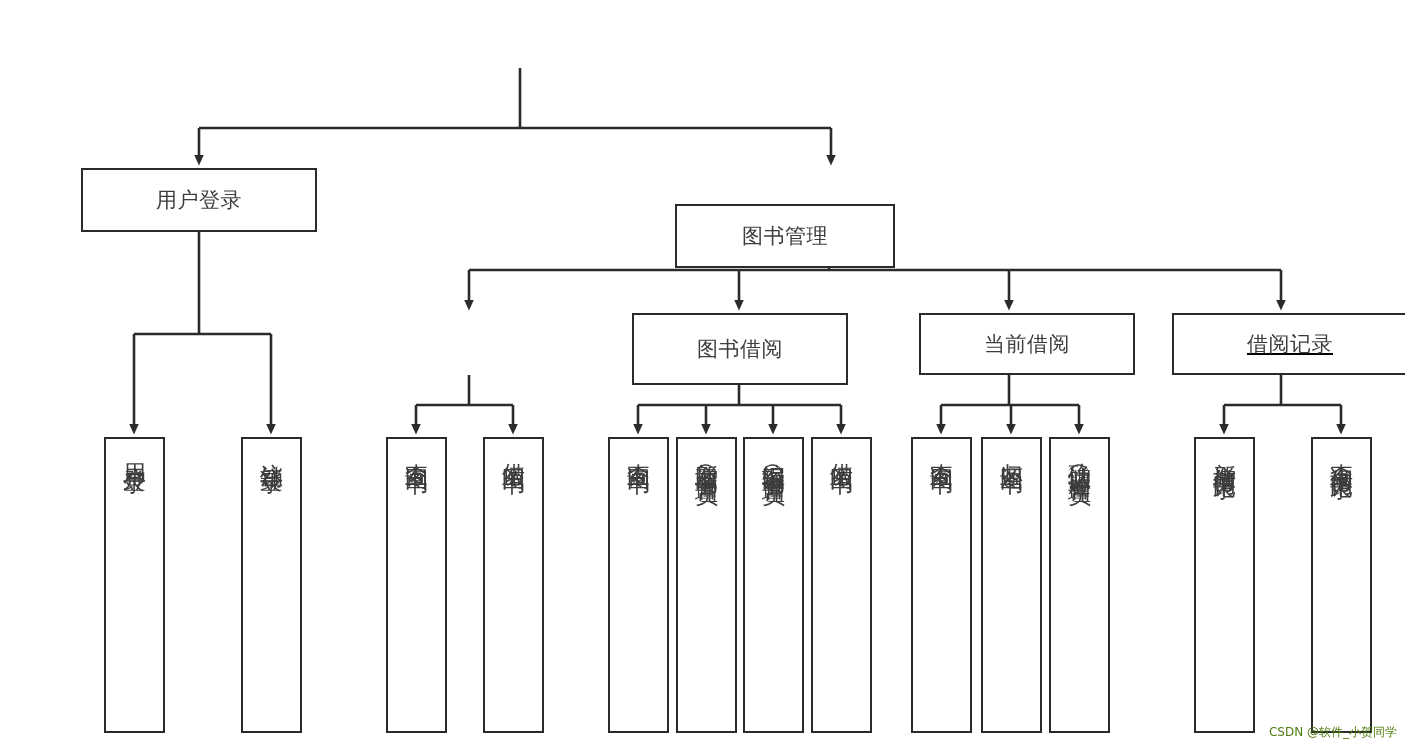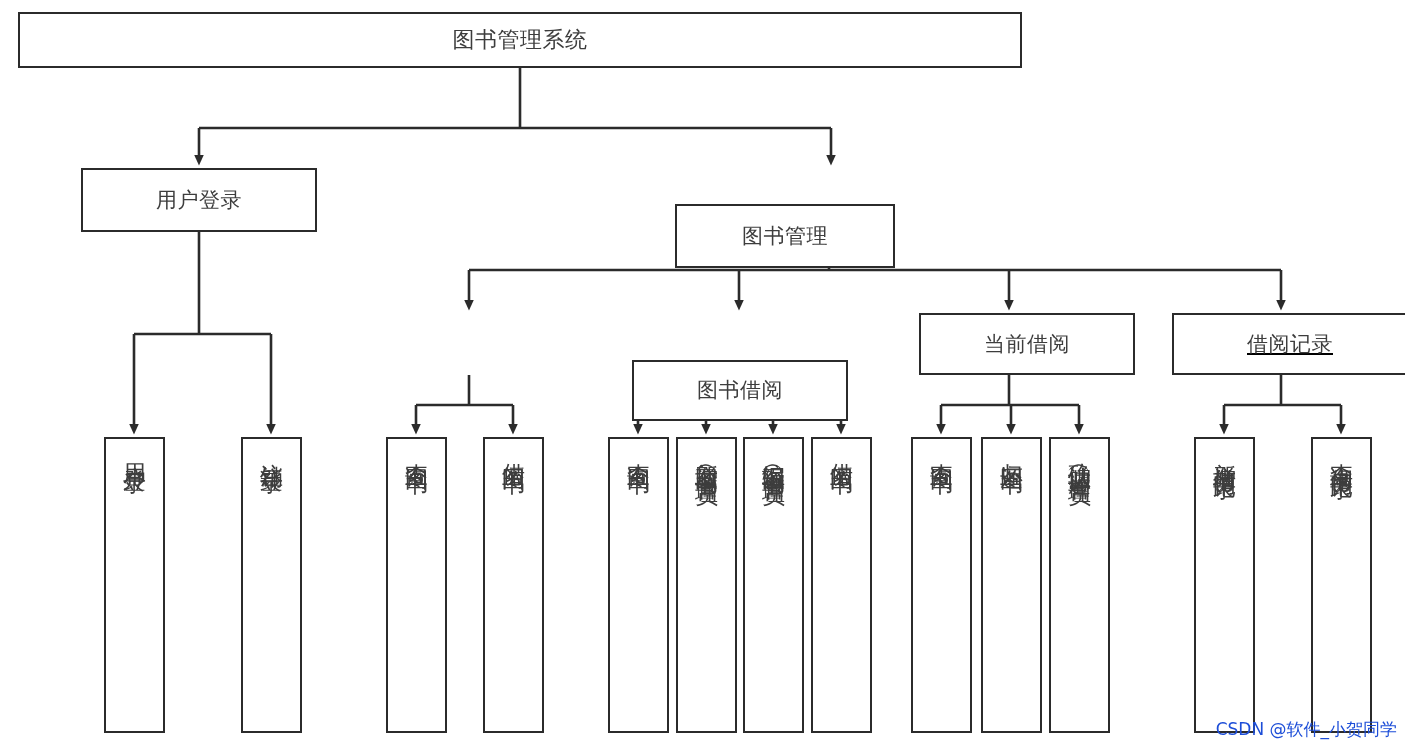--- a/index.html
+++ b/index.html
@@ -40,22 +40,22 @@
     font-size:23px;
     line-height:1.25;
     letter-spacing:3px;
     white-space:normal;
     max-height:284px;
   }
   #watermark{
     position:absolute;
     right:8px;
     bottom:6px;
-    font-size:17px;
-    color:#1d4ed8;
+    font-size:12px;
+    color:#4d7c0f;
     white-space:nowrap;
     z-index:3;
     pointer-events:none;
   }
 </style>
 </head>
 <body>
 
 <div id="diagram">
 
@@ -102,32 +102,29 @@
       <path d="M1011,405 L1011,425" marker-end="url(#arrow)"></path>
       <path d="M1079,405 L1079,425" marker-end="url(#arrow)"></path>
 
       <path d="M1281,375 L1281,405"></path>
       <path d="M1224,405 L1341,405"></path>
       <path d="M1224,405 L1224,425" marker-end="url(#arrow)"></path>
       <path d="M1341,405 L1341,425" marker-end="url(#arrow)"></path>
     </g>
   </svg>
 
-  <div class="node root" style="left:18px;top:12px;width:1004px;height:56px;">
-    <span class="label">图书管理系统</span>
-  </div>
 
   <div class="node" style="left:81px;top:168px;width:236px;height:64px;">
     <span class="label">用户登录</span>
   </div>
   <div class="node" style="left:675px;top:168px;width:220px;height:64px;margin-top:36px;">
     <span class="label">图书管理</span>
   </div>
 
-  <div class="node" style="left:632px;top:313px;width:216px;height:61px;margin-top:47px;">
+  <div class="node" style="left:632px;top:313px;width:216px;height:72px;">
     <span class="label">图书借阅</span>
   </div>
   <div class="node" style="left:902px;top:313px;width:216px;height:62px;margin-left:17px;">
     <span class="label">当前借阅</span>
   </div>
   <div class="node" style="left:1172px;top:313px;width:236px;height:62px;text-decoration:underline;">
     <span class="label">借阅记录</span>
   </div>
 
   <div class="node leaf" style="left:104px;top:437px;width:61px;height:296px;">

